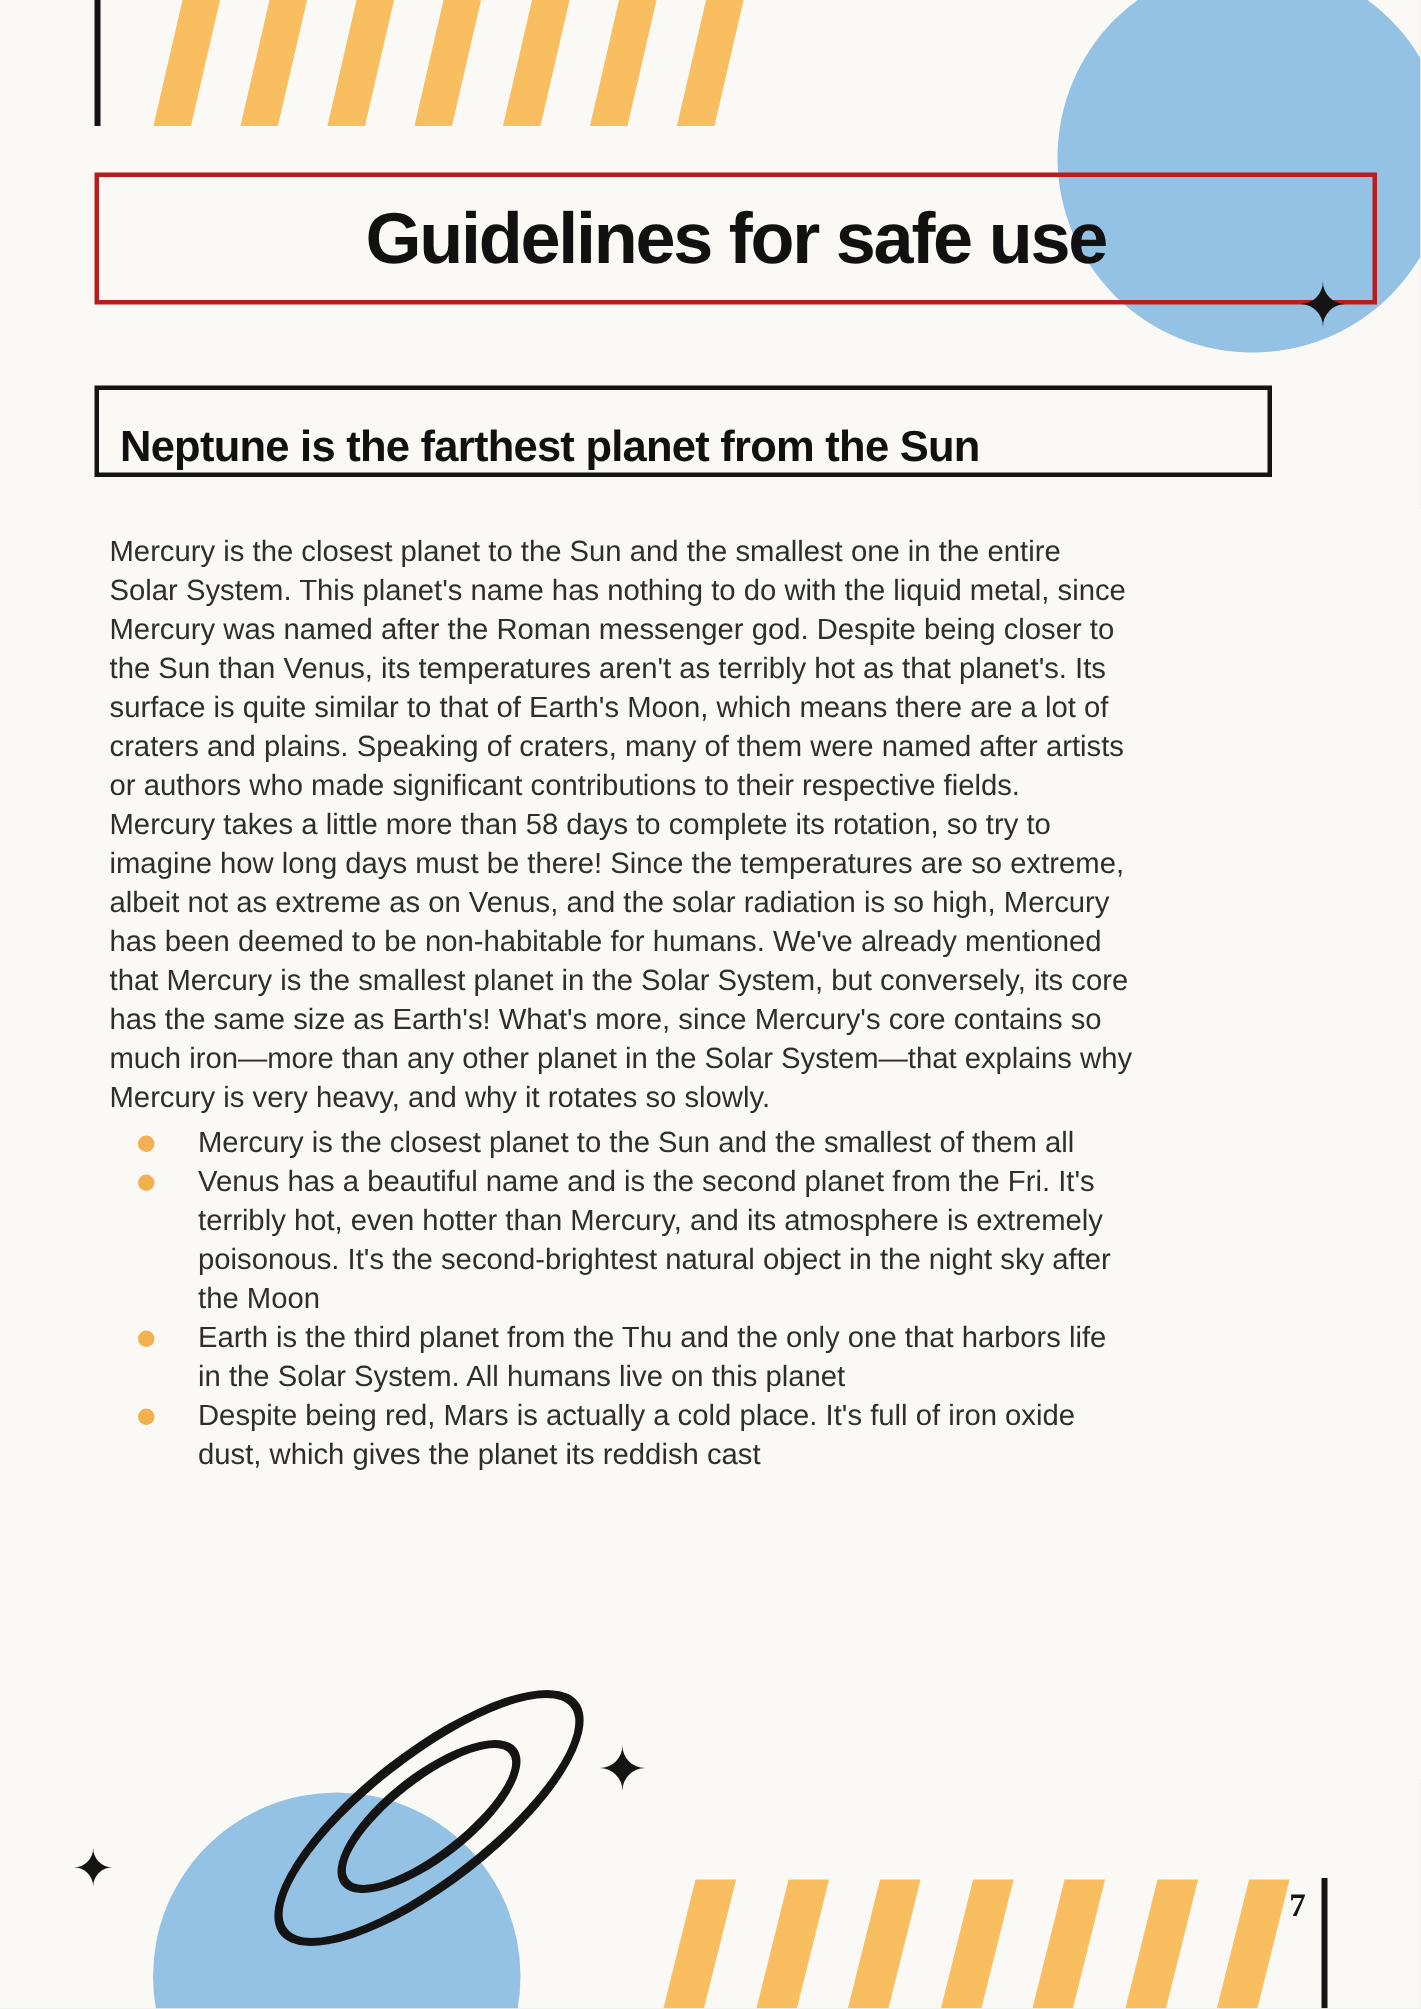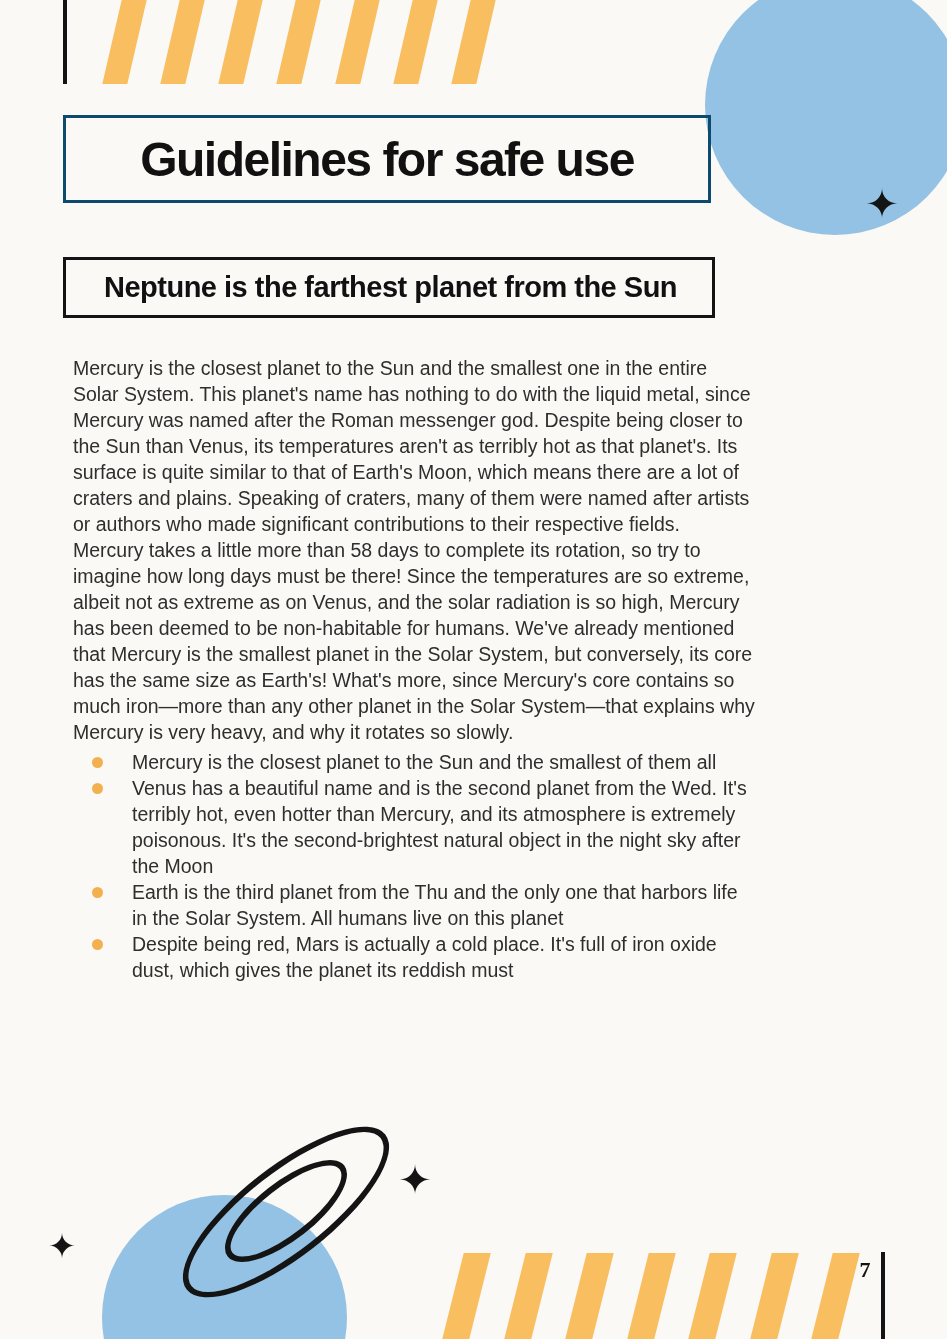--- a/index.html
+++ b/index.html
@@ -23,31 +23,31 @@
   .ring-inner{left:212px;top:1182px;width:136px;height:46px;transform:rotate(-38deg);}
   .sparkle{
     position:absolute;transform:translate(-50%,-50%);
     color:#141414;font-family:"DejaVu Sans",sans-serif;line-height:1;
   }
   .sparkle.s-title{left:882px;top:204px;font-size:40px;}
   .sparkle.s-rings{left:415px;top:1180px;font-size:40px;}
   .sparkle.s-left{left:62px;top:1246px;font-size:34px;}
   
   .title-box{
-    position:absolute;left:63px;top:115px;width:648px;height:88px;
-    border:3px solid #0c4a6e;box-sizing:border-box;
+    position:absolute;left:63px;top:115px;width:855px;height:88px;
+    border:3px solid #b91c1c;box-sizing:border-box;
     display:flex;align-items:center;justify-content:center;
   }
   .title-box h1{
     margin:0;font-size:48px;font-weight:700;letter-spacing:-1.5px;color:#111;
   }
   .subtitle-box{
-    position:absolute;left:63px;top:257px;width:652px;height:61px;
+    position:absolute;left:63px;top:257px;width:785px;height:61px;
     border:3px solid #141414;box-sizing:border-box;
-    display:flex;align-items:center;padding-left:24px;
+    display:flex;align-items:flex-end;
   }
   .subtitle-box h2{
     margin:0;padding-left:14px;font-size:29px;font-weight:700;letter-spacing:-0.5px;color:#111;
   }
   
   .body-par{
     position:absolute;left:73px;top:355px;width:810px;margin:0;
     font-size:19.5px;line-height:26px;white-space:pre-line;
   }
   .bullets{
@@ -106,34 +106,34 @@
 much iron—more than any other planet in the Solar System—that explains why
 Mercury is very heavy, and why it rotates so slowly.</p>
 
   <ul class="bullets">
     <li>
       <span class="bullet-dot"></span>
       <span class="bullet-text">Mercury is the closest planet to the Sun and the smallest of them all</span>
     </li>
     <li>
       <span class="bullet-dot"></span>
-      <span class="bullet-text">Venus has a beautiful name and is the second planet from the Wed. It's
+      <span class="bullet-text">Venus has a beautiful name and is the second planet from the Fri. It's
 terribly hot, even hotter than Mercury, and its atmosphere is extremely
 poisonous. It's the second-brightest natural object in the night sky after
 the Moon</span>
     </li>
     <li>
       <span class="bullet-dot"></span>
       <span class="bullet-text">Earth is the third planet from the Thu and the only one that harbors life
 in the Solar System. All humans live on this planet</span>
     </li>
     <li>
       <span class="bullet-dot"></span>
       <span class="bullet-text">Despite being red, Mars is actually a cold place. It's full of iron oxide
-dust, which gives the planet its reddish must</span>
+dust, which gives the planet its reddish cast</span>
     </li>
   </ul>
 
   <div class="circle circle-bottom"></div>
   <div class="ring ring-outer"></div>
   <div class="ring ring-inner"></div>
   <div class="sparkle s-rings">✦</div>
   <div class="sparkle s-left">✦</div>
 
   <div class="stripe bottom" style="left:453px"></div>

